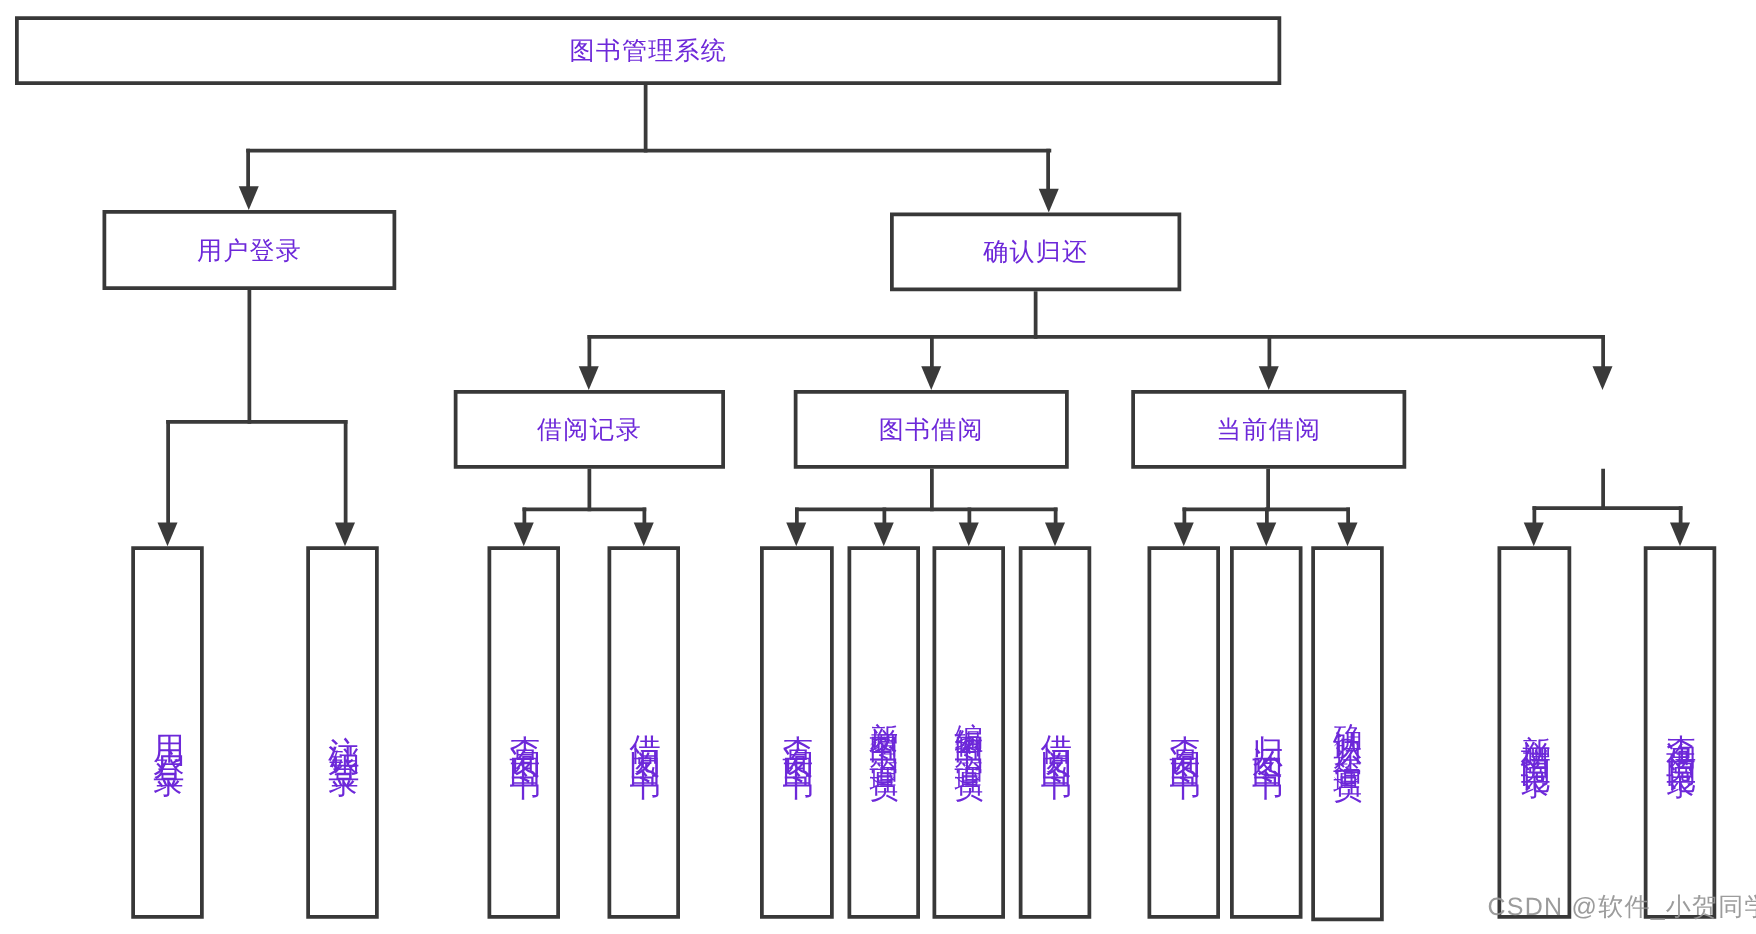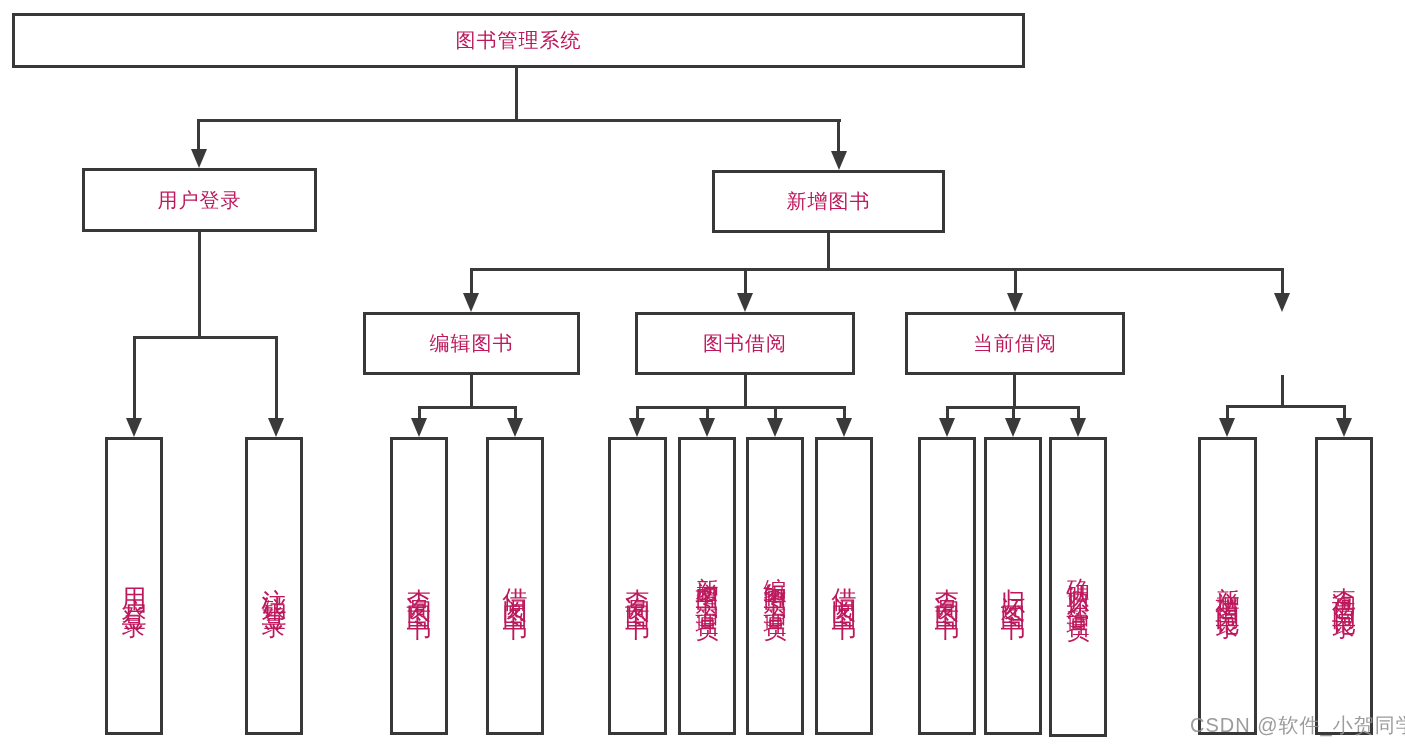--- a/index.html
+++ b/index.html
@@ -16,21 +16,21 @@
     overflow: hidden;
   }
   .box {
     position: absolute;
     box-sizing: border-box;
     background: #ffffff;
     border: 3px solid #383838;
     display: flex;
     align-items: center;
     justify-content: center;
-    color: #be185d;
+    color: #6d28d9;
   }
   .box .hlabel {
     font-size: 20px;
     letter-spacing: 1px;
     white-space: nowrap;
   }
   .box .vlabel {
     writing-mode: vertical-rl;
     white-space: nowrap;
     line-height: 1;
@@ -74,21 +74,21 @@
   <div class="line" style="left:197px; top:119px; width:644px; height:3px;"></div>
   <div class="line" style="left:197px; top:119px; width:3px; height:32px;"></div>
   <div class="arrow" style="left:191px; top:149px;"></div>
   <div class="line" style="left:837px; top:119px; width:3px; height:34px;"></div>
   <div class="arrow" style="left:831px; top:151px;"></div>
 
   <div class="box" style="left:82px; top:168px; width:235px; height:64px;">
     <span class="hlabel">用户登录</span>
   </div>
   <div class="box" style="left:712px; top:170px; width:233px; height:63px;">
-    <span class="hlabel">新增图书</span>
+    <span class="hlabel">确认归还</span>
   </div>
 
   <div class="line" style="left:198px; top:232px; width:3px; height:107px;"></div>
   <div class="line" style="left:133px; top:336px; width:145px; height:3px;"></div>
   <div class="line" style="left:133px; top:336px; width:3px; height:84px;"></div>
   <div class="arrow" style="left:126px; top:418px;"></div>
   <div class="line" style="left:275px; top:336px; width:3px; height:84px;"></div>
   <div class="arrow" style="left:268px; top:418px;"></div>
 
   <div class="line" style="left:827px; top:233px; width:3px; height:38px;"></div>
@@ -96,21 +96,21 @@
   <div class="line" style="left:470px; top:268px; width:3px; height:27px;"></div>
   <div class="arrow" style="left:463px; top:293px;"></div>
   <div class="line" style="left:744px; top:268px; width:3px; height:27px;"></div>
   <div class="arrow" style="left:737px; top:293px;"></div>
   <div class="line" style="left:1014px; top:268px; width:3px; height:27px;"></div>
   <div class="arrow" style="left:1007px; top:293px;"></div>
   <div class="line" style="left:1281px; top:268px; width:3px; height:27px;"></div>
   <div class="arrow" style="left:1274px; top:293px;"></div>
 
   <div class="box" style="left:363px; top:312px; width:217px; height:63px;">
-    <span class="hlabel">编辑图书</span>
+    <span class="hlabel">借阅记录</span>
   </div>
   <div class="box" style="left:905px; top:312px; width:220px; height:63px;">
     <span class="hlabel">当前借阅</span>
   </div>
   <div class="box" style="left:635px; top:312px; width:220px; height:63px;">
     <span class="hlabel">图书借阅</span>
   </div>
 
   <div class="line" style="left:470px; top:375px; width:3px; height:34px;"></div>
   <div class="line" style="left:418px; top:406px; width:99px; height:3px;"></div>

